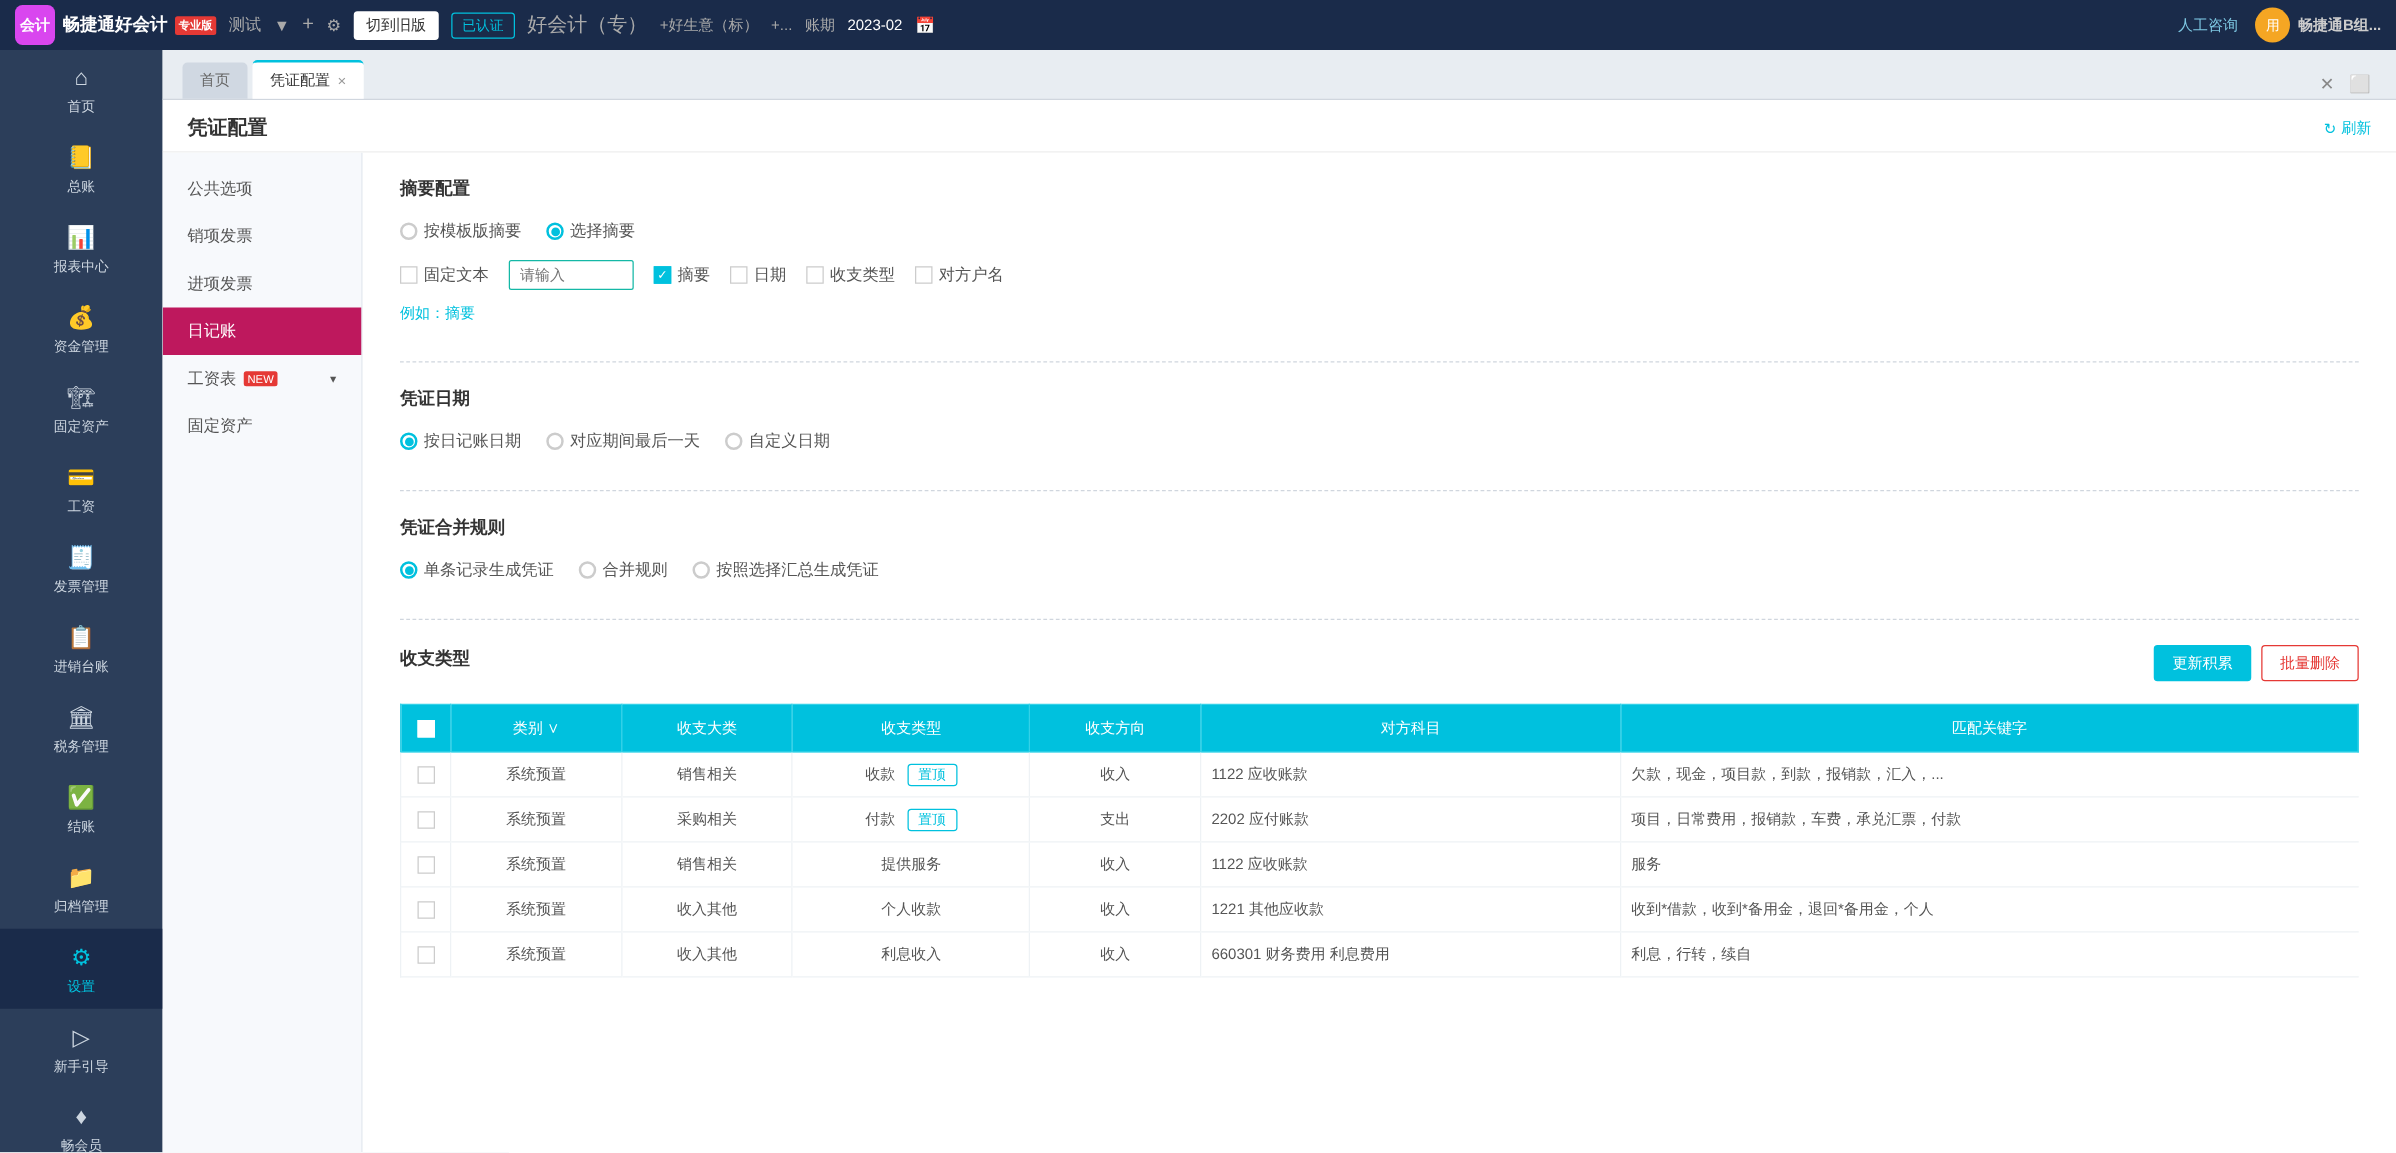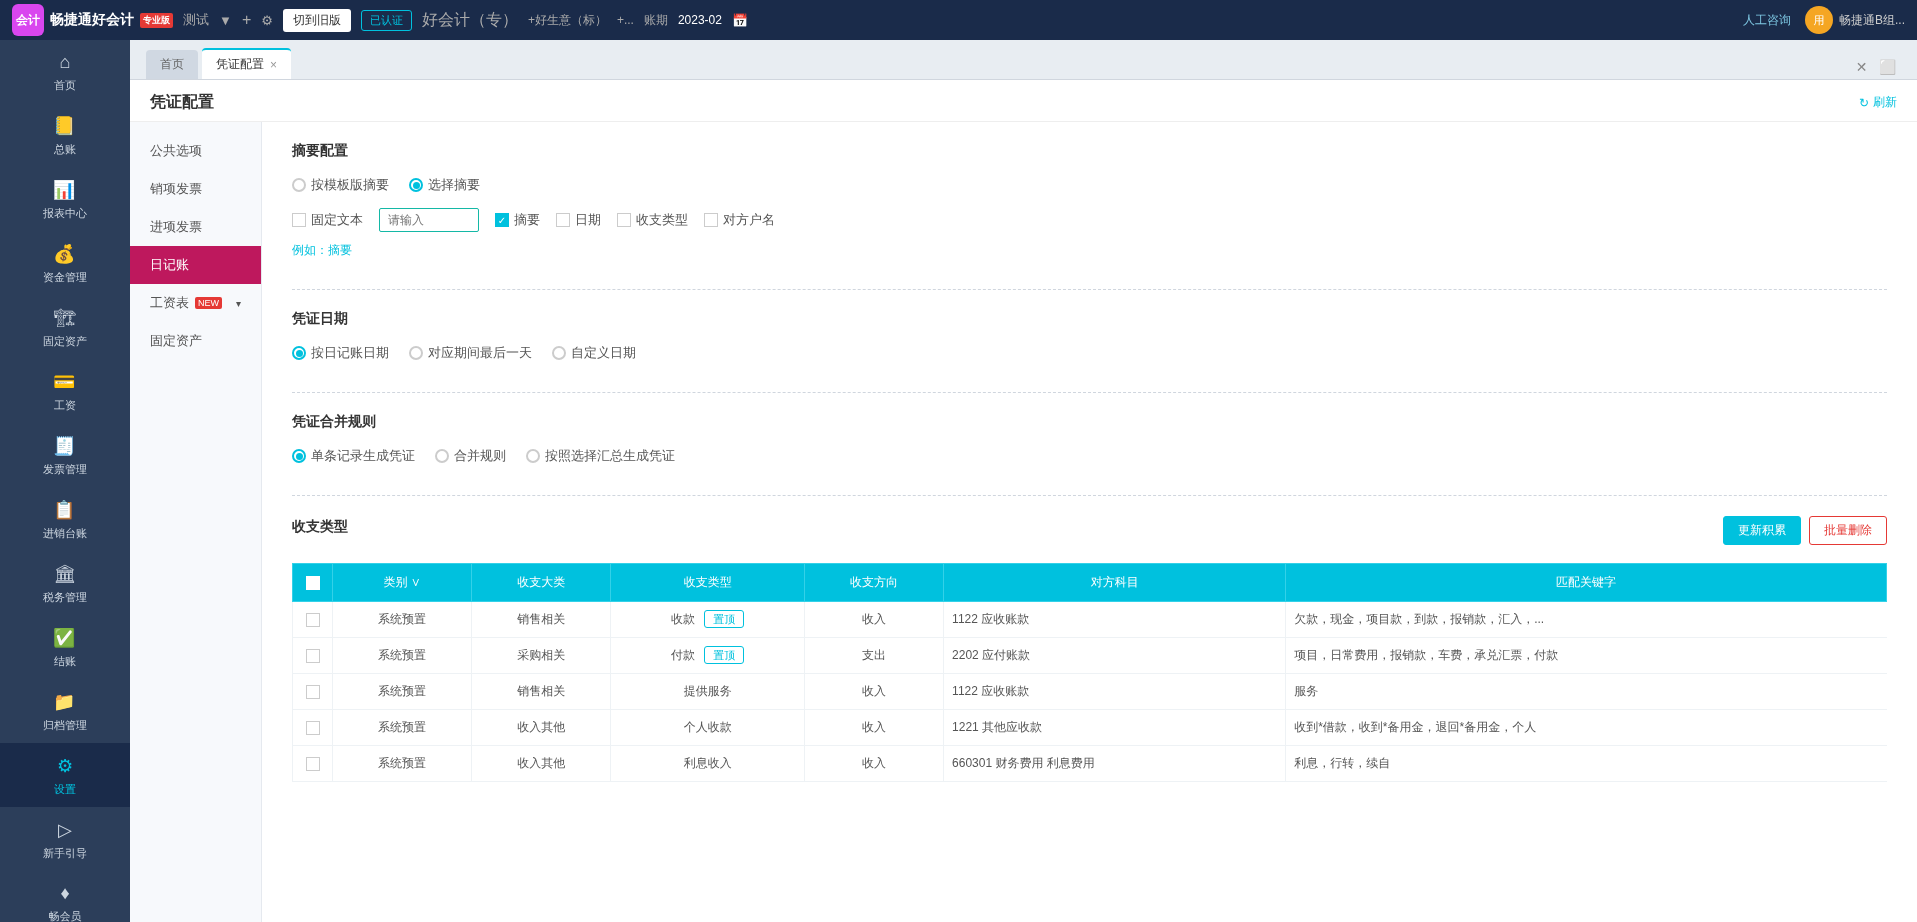--- a/index.html
+++ b/index.html
@@ -36,21 +36,21 @@
     
     .page-content { flex: 1; background: #fff; overflow-y: auto; display: flex; flex-direction: column; }
 
     
     .page-header { padding: 12px 20px 8px; display: flex; justify-content: space-between; align-items: center; border-bottom: 1px solid #eee; flex-shrink: 0; }
     .page-title { font-size: 16px; font-weight: bold; color: #333; }
     .refresh-btn { font-size: 12px; color: #00c1de; cursor: pointer; display: flex; align-items: center; gap: 4px; }
 
     
     .inner-layout { display: flex; flex: 1; overflow: hidden; }
-    .left-nav { width: 132px; background: #f7f9fc; border-right: 1px solid #e5e9ef; padding: 10px 0; flex-shrink: 0; }
+    .left-nav { width: 160px; background: #f7f9fc; border-right: 1px solid #e5e9ef; padding: 10px 0; flex-shrink: 0; }
     .left-nav-item { padding: 10px 20px; font-size: 13px; color: #555; cursor: pointer; display: flex; align-items: center; gap: 6px; }
     .left-nav-item.active { background: #be185d; color: #fff; }
     .left-nav-item .new-badge { background: #e53935; color: #fff; font-size: 9px; padding: 1px 3px; border-radius: 2px; }
     .left-nav-item .arrow { margin-left: auto; font-size: 10px; }
 
     
     .right-content { flex: 1; overflow-y: auto; padding: 20px 30px; }
 
     
     .section { margin-bottom: 30px; }
@@ -107,21 +107,21 @@
   <span style="color:#aaa;font-size:16px;text-align:right;">好会计（专）</span>
   <span style="color:#aaa;font-size:12px;">+好生意（标）</span>
   <span style="color:#aaa;font-size:12px;">+...</span>
   <span style="color:#aaa;font-size:12px;">账期</span>
   <span style="color:#fff;font-size:12px;">2023-02</span>
   <span style="color:#aaa;cursor:pointer;">📅</span>
   <div class="top-bar-right">
     <span style="color:#7ec8e3;cursor:pointer;">人工咨询</span>
     <div style="display:flex;align-items:center;gap:6px;">
       <div class="top-bar-avatar">用</div>
-      <span style="color:#ccc;font-size:12px;">畅捷通B组...</span>
+      <span style="color:#ccc;font-size:12px;font-weight:bold;">畅捷通B组...</span>
     </div>
   </div>
 </div>
 
 <div class="main-layout">
 
   <div class="sidebar">
     <div class="sidebar-item">
       <span class="sidebar-icon">⌂</span>
       <span>首页</span>

